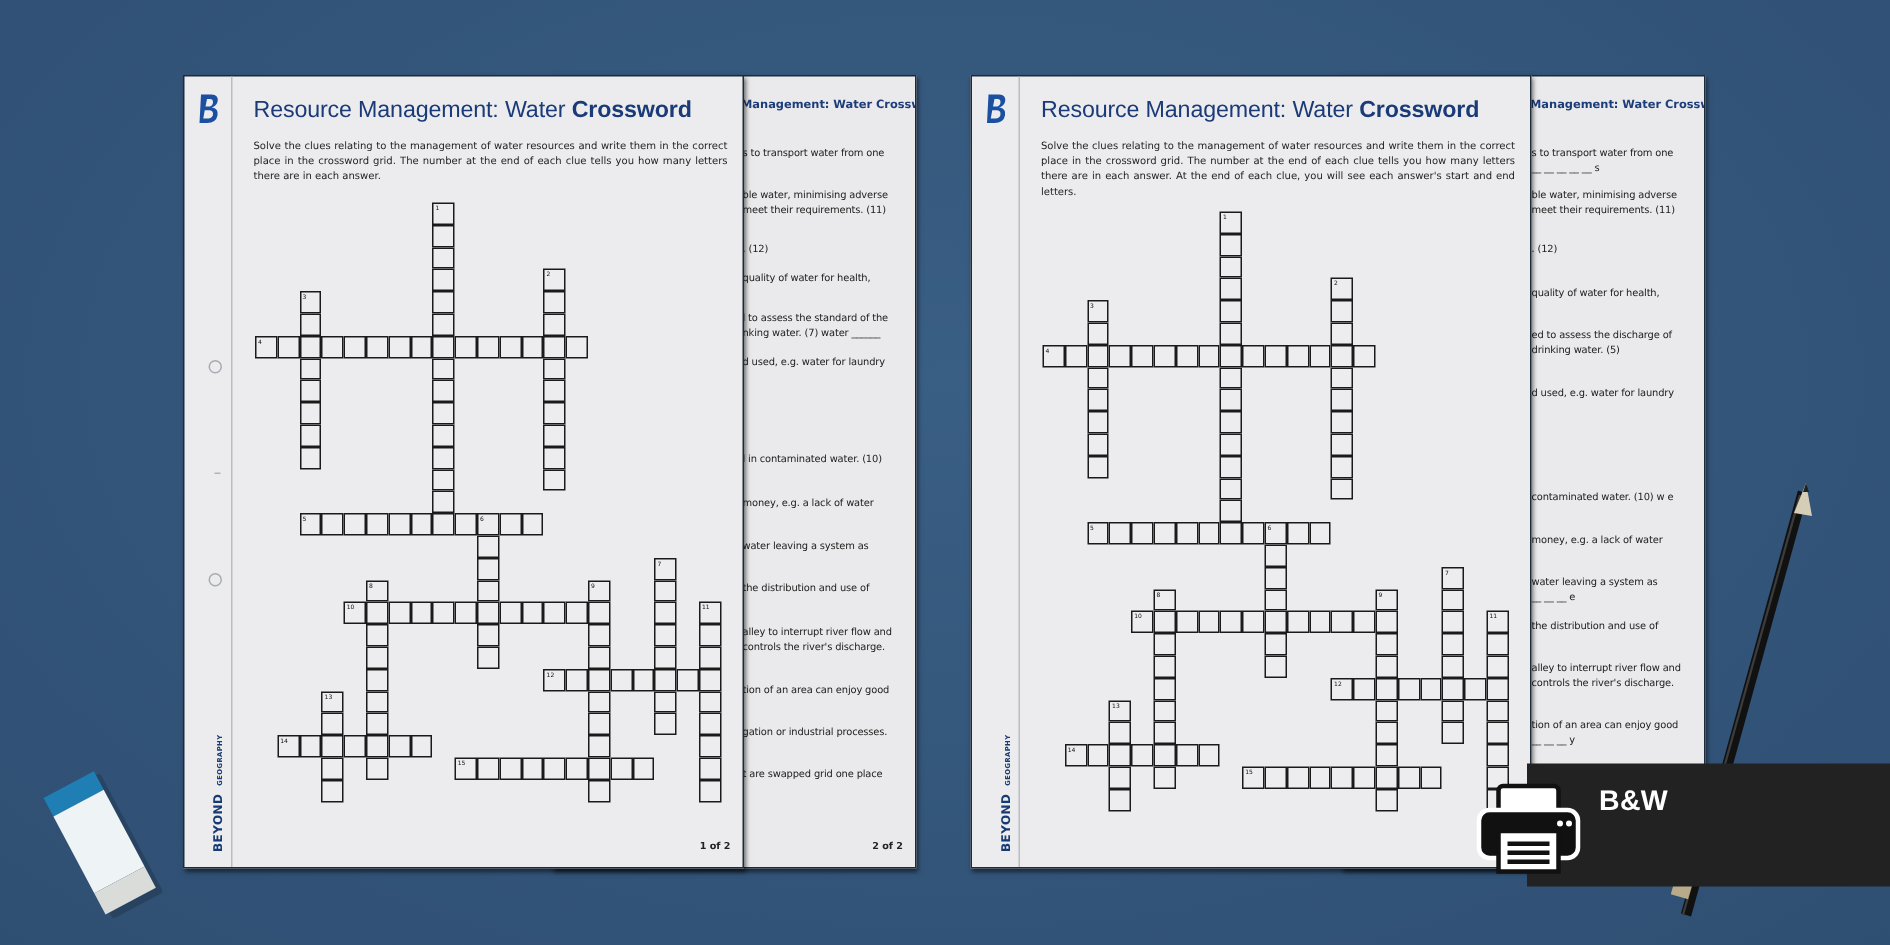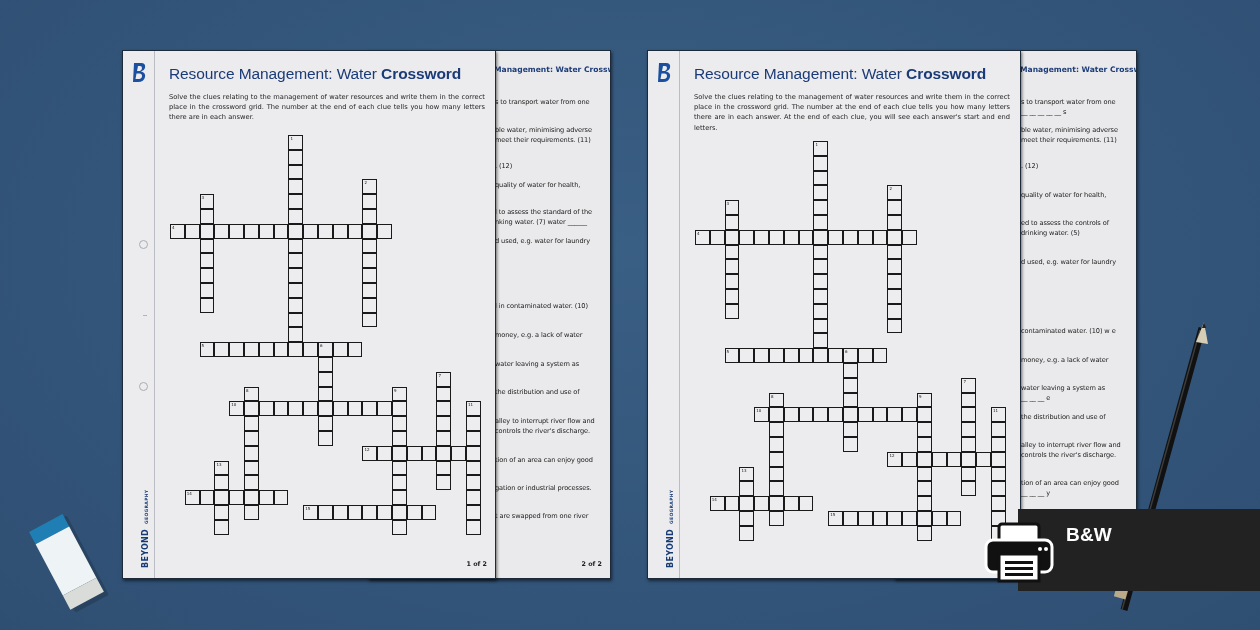--- a/index.html
+++ b/index.html
@@ -50,21 +50,21 @@
         <div class="clue" style="top: 166px; left: 126px;">nking water. (7) water ______</div>
         <div class="clue" style="top: 185px; left: 126px;">d used, e.g. water for laundry</div>
         <div class="clue" style="top: 250px; left: 126px;">l in contaminated water. (10)</div>
         <div class="clue" style="top: 279px; left: 126px;"> money,  e.g.  a  lack  of  water</div>
         <div class="clue" style="top: 308px; left: 126px;"> water  leaving  a  system  as</div>
         <div class="clue" style="top: 336px; left: 126px;"> the  distribution  and  use  of</div>
         <div class="clue" style="top: 365px; left: 126px;">alley to interrupt river flow and</div>
         <div class="clue" style="top: 375px; left: 126px;"> controls the river's discharge.</div>
         <div class="clue" style="top: 404px; left: 126px;">tion of an area can enjoy good</div>
         <div class="clue" style="top: 432px; left: 126px;">gation or industrial processes.</div>
-        <div class="clue" style="top: 460px; left: 126px;">t are swapped from one river</div>
+        <div class="clue" style="top: 460px; left: 126px;">t are swapped grid one place</div>
       </div>
   </div>
   <div class="pg">2 of 2</div>
 </div>
 
 <div class="sheet front" style="left:122px; top:50px; width:372px; height:527px;">
   <div class="margin">
     <svg class="logo" viewBox="0 0 16 22">
       <path d="M3 2 L10 2 Q15 2 14 7 Q13 10 10 10.5 Q15 11.5 14 16 Q13 21 7 21 L2 21 Z M7 5 L6 10 L9 10 Q11 9 11 7 Q11 5 9 5 Z M5.5 12.5 L4.5 18 L8 18 Q11 17.5 11 15 Q11 12.5 8.5 12.5 Z" fill="#1b4fa0"></path>
     </svg>
@@ -244,21 +244,21 @@
 <div class="sheet back" style="left:894px; top:50px; width:241px; height:527px;">
   <div class="clip">
     <div class="hdr" style="left:125px;">Management: Water Crossword</div>
     <div id="right-back-clues">
         <div class="clue" style="top: 46px; left: 126px;">s to transport water from one</div>
         <div class="clue" style="top: 56px; left: 126px;">__ __ __ __ __ s</div>
         <div class="clue" style="top: 74px; left: 126px;">ble water, minimising adverse</div>
         <div class="clue" style="top: 84px; left: 126px;"> meet their requirements. (11)</div>
         <div class="clue" style="top: 110px; left: 126px;">. (12)</div>
         <div class="clue" style="top: 139px; left: 126px;"> quality  of  water  for  health,</div>
-        <div class="clue" style="top: 167px; left: 126px;">ed to assess the controls of</div>
+        <div class="clue" style="top: 167px; left: 126px;">ed to assess the discharge of</div>
         <div class="clue" style="top: 177px; left: 126px;"> drinking water. (5)</div>
         <div class="clue" style="top: 206px; left: 126px;">d used, e.g. water for laundry</div>
         <div class="clue" style="top: 275px; left: 126px;"> contaminated water. (10) w e</div>
         <div class="clue" style="top: 304px; left: 126px;"> money,  e.g.  a  lack  of  water</div>
         <div class="clue" style="top: 332px; left: 126px;"> water  leaving  a  system  as</div>
         <div class="clue" style="top: 342px; left: 126px;">__ __ __ e</div>
         <div class="clue" style="top: 361px; left: 126px;"> the  distribution  and  use  of</div>
         <div class="clue" style="top: 389px; left: 126px;">alley to interrupt river flow and</div>
         <div class="clue" style="top: 399px; left: 126px;"> controls the river's discharge.</div>
         <div class="clue" style="top: 427px; left: 126px;">tion of an area can enjoy good</div>

